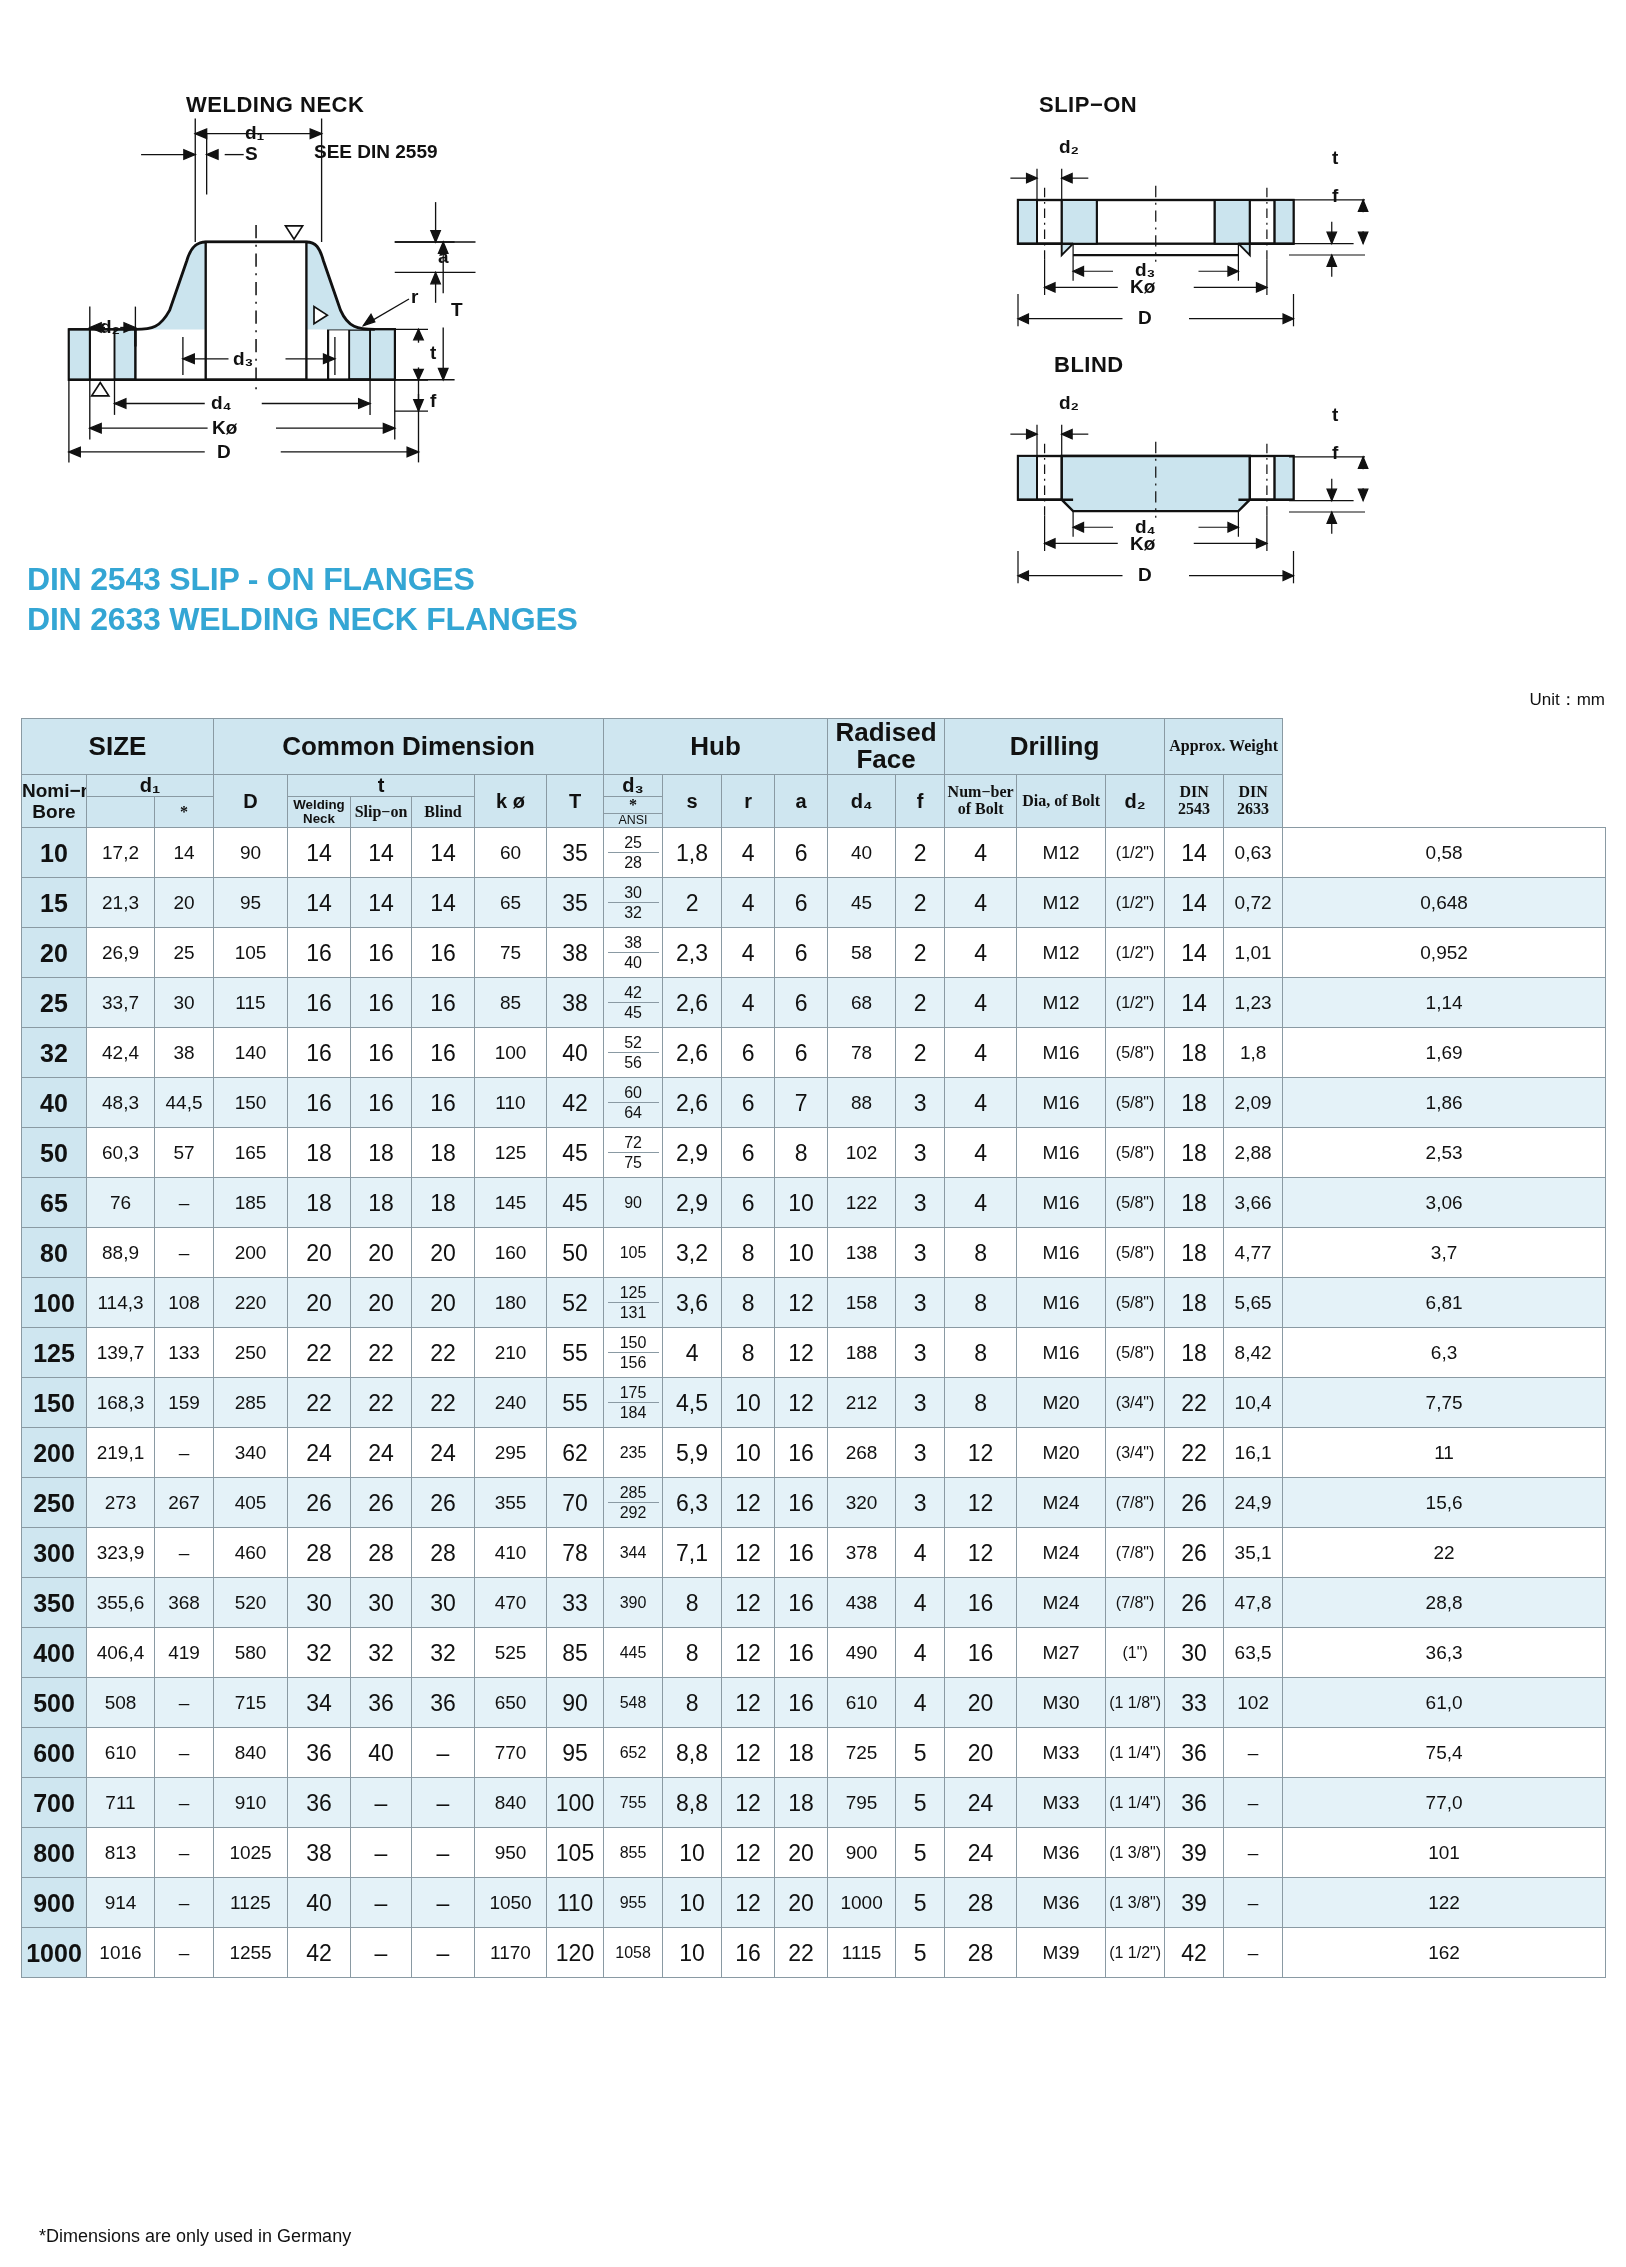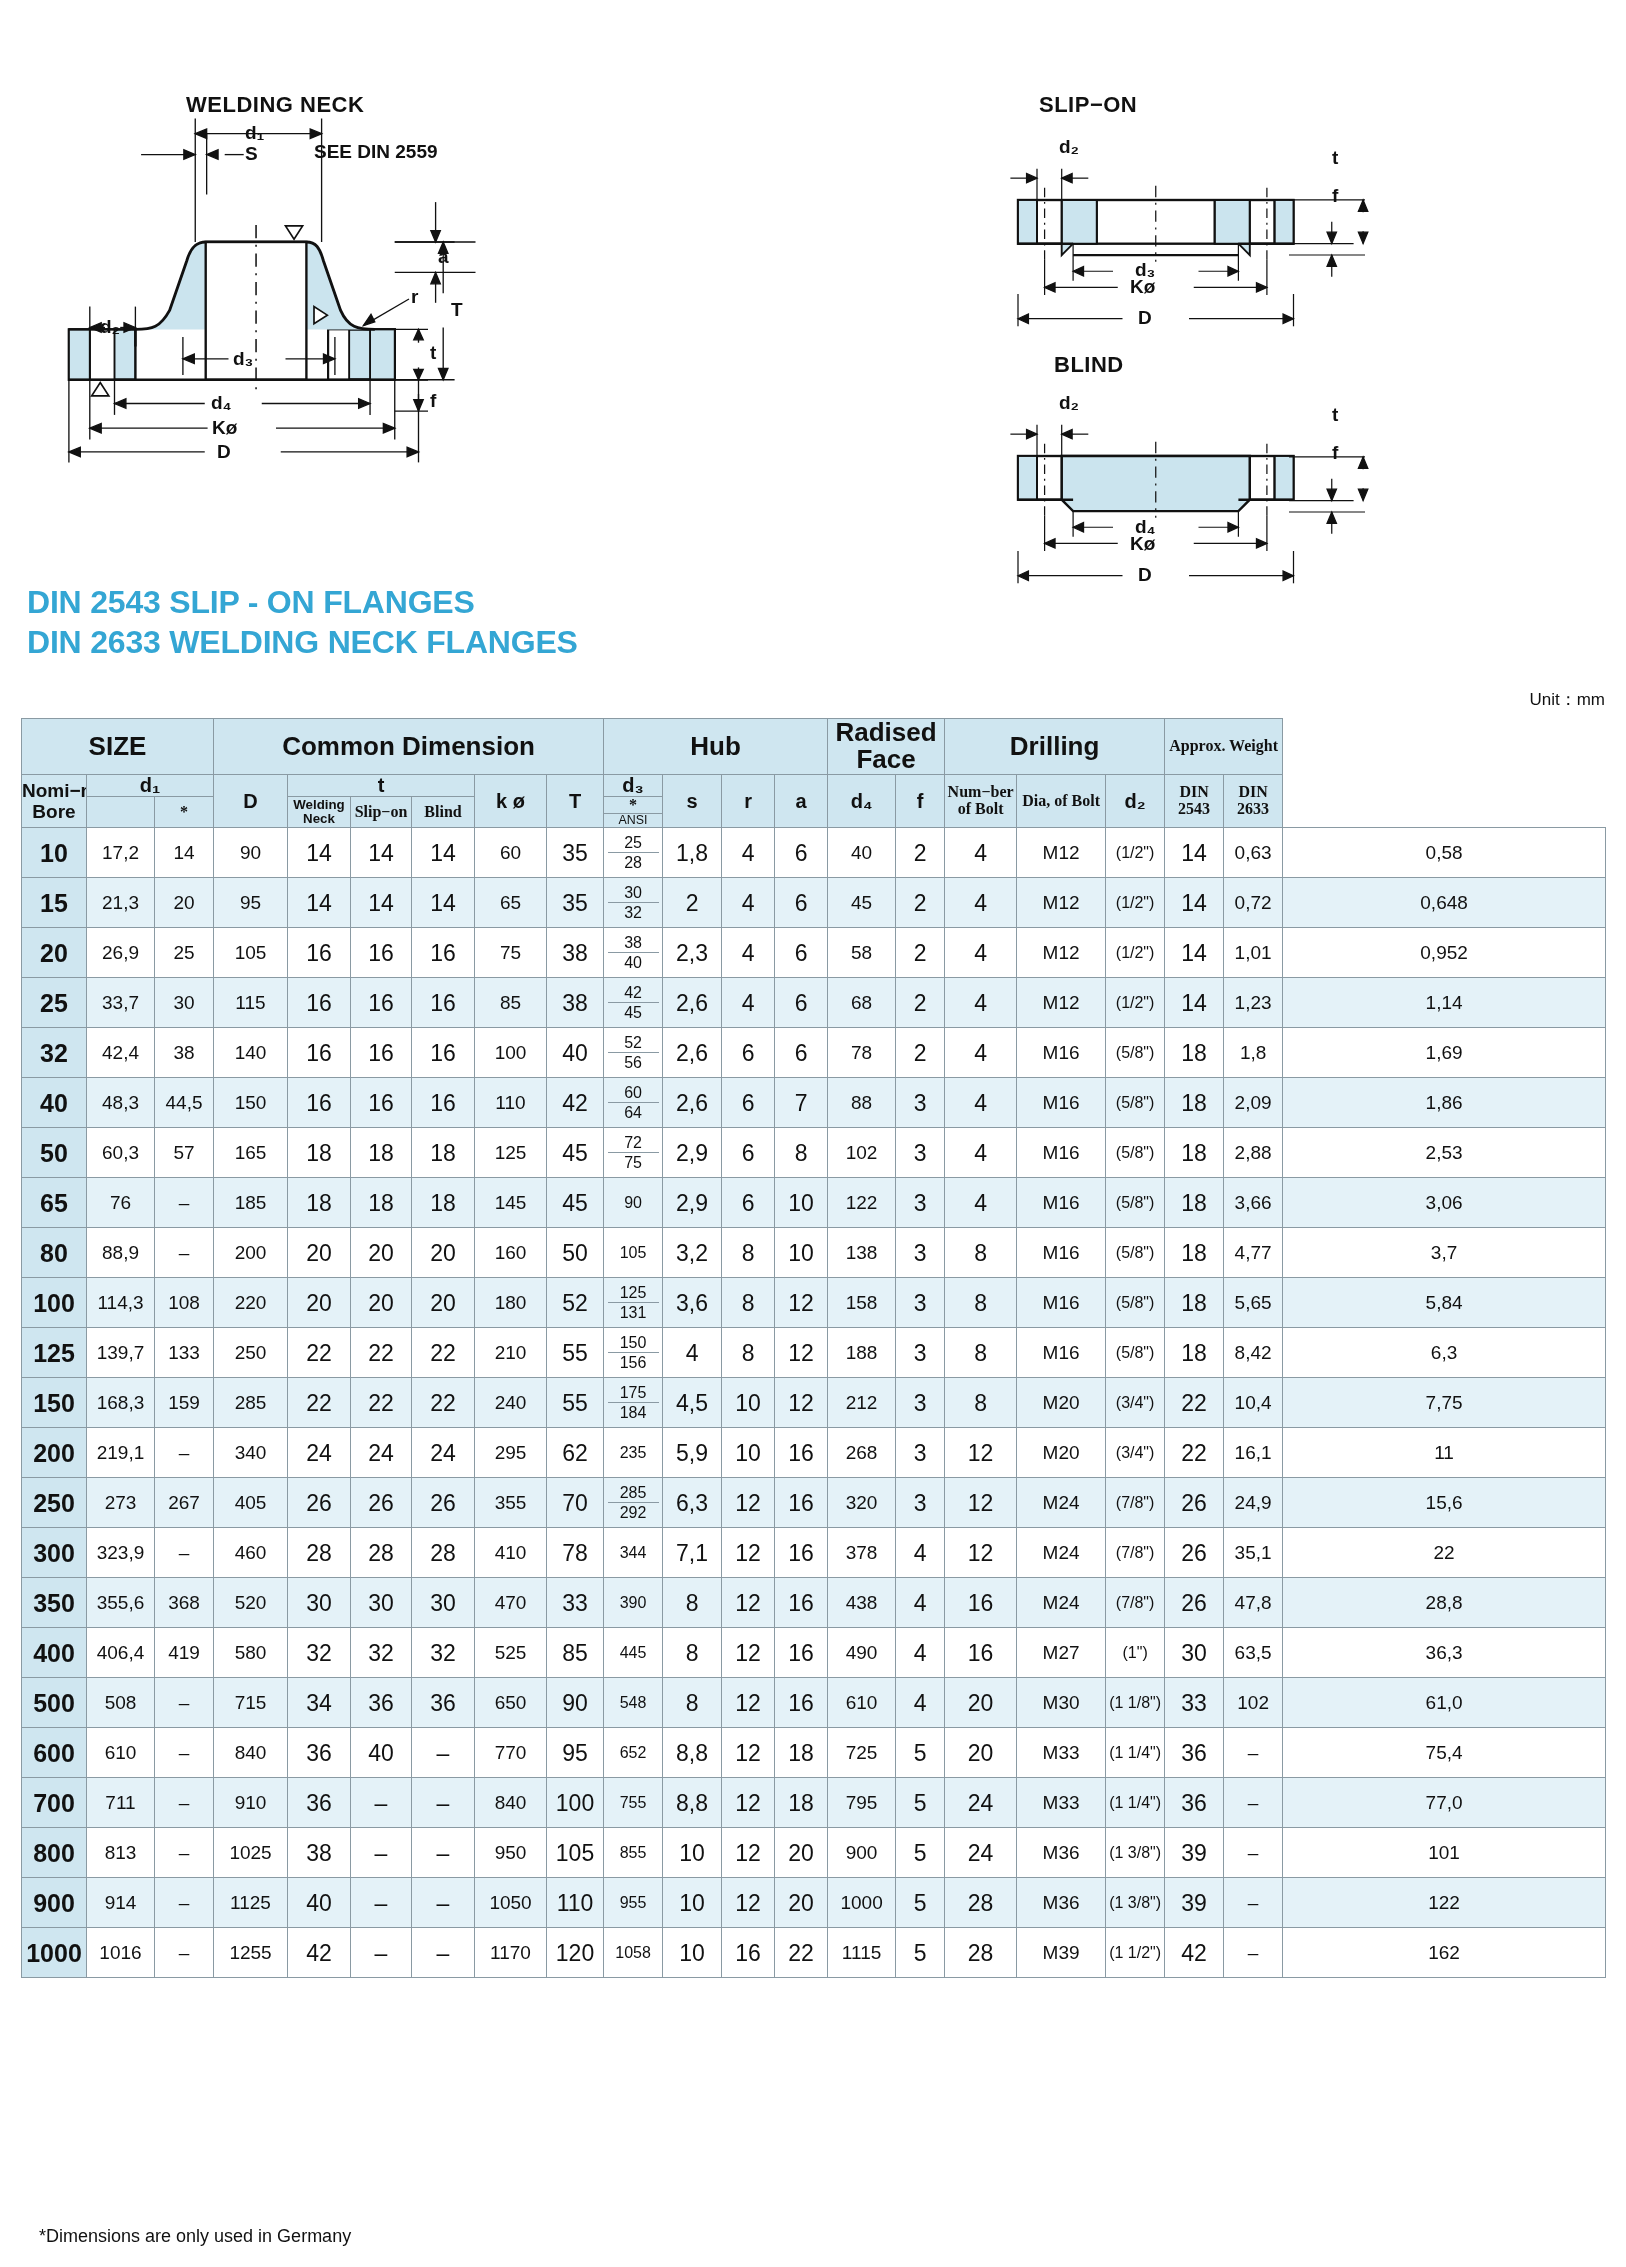--- a/index.html
+++ b/index.html
@@ -58,21 +58,20 @@
 
   
   #subtitles {
     position: absolute;
     left: 27px; top: 559px;
     color: #34a6d4;
     font-size: 32px;
     font-weight: bold;
     line-height: 40px;
     letter-spacing: -0.2px;
-    margin-top: 23px;
   }
   #subtitles div { white-space: nowrap; }
 
   
   #unit-note {
     position: absolute;
     right: 21px; top: 688px;
     font-size: 17px;
     color: #111;
   }
@@ -782,21 +781,21 @@
           <td>3,6</td>
           <td>8</td>
           <td>12</td>
           <td class="sm">158</td>
           <td>3</td>
           <td>8</td>
           <td class="sm">M16</td>
           <td class="inch">(5/8")</td>
           <td>18</td>
           <td class="sm">5,65</td>
-          <td class="sm">5,84</td>
+          <td class="sm">6,81</td>
         </tr>
         <tr class="odd">
           <td class="bore">125</td>
           <td class="sm">139,7</td>
           <td class="sm">133</td>
           <td class="sm">250</td>
           <td>22</td>
           <td>22</td>
           <td>22</td>
           <td class="sm">210</td>

